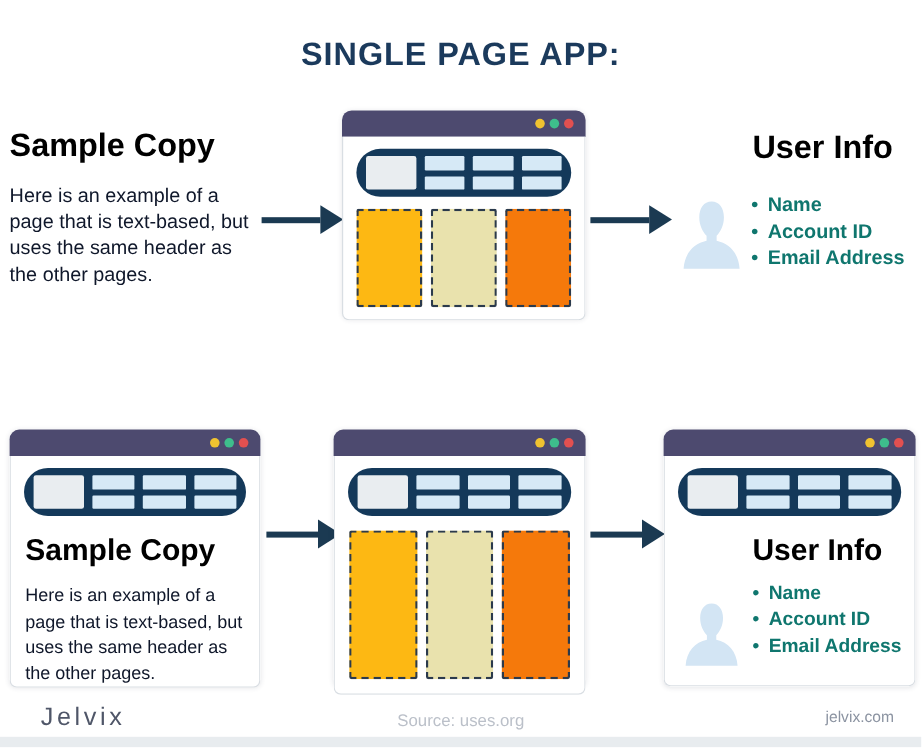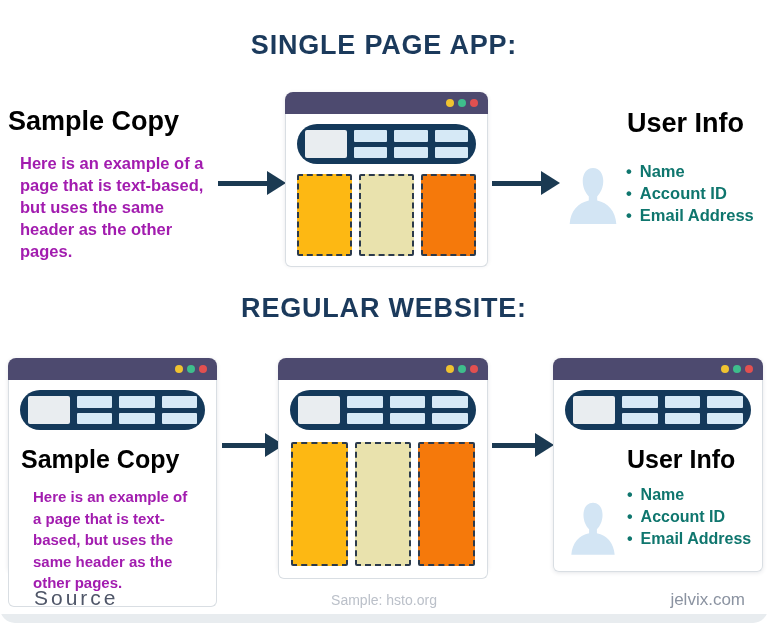--- a/index.html
+++ b/index.html
@@ -1,32 +1,31 @@
 <!DOCTYPE html>
 <html><head>
 <meta charset="utf-8">
 <style>
   html,body { margin:0; padding:0; background:#ffffff; }
   .canvas {
     position:relative; width:768px; height:623px; overflow:hidden;
     background:#ffffff;
     font-family:"Liberation Sans", sans-serif;
-    border-radius:15px;
   }
   .section-title {
     position:absolute; left:0; width:768px; text-align:center;
     font-size:27px; font-weight:700; letter-spacing:0.8px;
     color:#1B3A5C; margin:0;
   }
   #spa-title { top:30px; }
   #regular-title { top:293px; }
 
   
   .copy-heading { font-size:27px; font-weight:700; color:#000000; margin:0 0 15px 0; }
-  .copy-body { font-size:16.5px; line-height:22px; font-weight:700; color:#a21caf; margin:12px; }
+  .copy-body { font-size:16.5px; line-height:22px; font-weight:400; color:#0f172a; margin:0; }
 
   #spa-sample-copy { position:absolute; left:8px; top:106px; width:212px; }
 
   
   .arrow { position:absolute; display:flex; align-items:center; height:24px; }
   .arrow .shaft { flex:1; height:5px; background:#1B3A52; }
   .arrow .head {
     width:0; height:0;
     border-top:12px solid transparent; border-bottom:12px solid transparent;
     border-left:19px solid #1B3A52;
@@ -96,21 +95,21 @@
   
   .footer-logo {
     position:absolute; left:34px; top:586px; font-size:21px; font-weight:400;
     letter-spacing:3px; color:#4F5668;
   }
   .footer-source {
     position:absolute; left:0; width:768px; top:592px; text-align:center;
     font-size:14px; color:#BBC0C9;
   }
   .footer-site {
-    position:absolute; right:23px; top:590px; font-size:17px; color:#8B93A1;
+    position:absolute; right:23px; top:590px; font-size:13px; color:#8B93A1;
   }
   .bottom-strip { position:absolute; left:0; bottom:0; width:768px; height:9px; background:#E8ECEF; }
 </style>
 </head>
 <body>
 
 <div class="canvas">
 
   <h1 class="section-title" id="spa-title">SINGLE PAGE APP:</h1>
 
@@ -164,21 +163,20 @@
   <h2 class="copy-heading" id="spa-user-info-heading">User Info</h2>
   <svg id="spa-person-icon" width="56" height="64" viewBox="0 0 60 66">
     <path fill="#D3E5F4" d="M30 4 C37 4 41 10 41 18 C41 25 38 31 34.5 34.5 L34.5 39 C46 41.5 54 50 55 64 L5 64 C6 50 14 41.5 25.5 39 L25.5 34.5 C22 31 19 25 19 18 C19 10 23 4 30 4 Z"></path>
   </svg>
   <ul class="user-list" id="spa-user-list">
     <li>Name</li>
     <li>Account ID</li>
     <li>Email Address</li>
   </ul>
 
-  <h1 class="section-title" id="regular-title">REGULAR WEBSITE:</h1>
 
   <div class="browser" id="browser-copy">
     <div class="titlebar">
       <div class="dots">
         <span class="dot dot-yellow"></span>
         <span class="dot dot-green"></span>
         <span class="dot dot-red"></span>
       </div>
     </div>
     <div class="bbody">
@@ -275,18 +273,18 @@
         <path fill="#D3E5F4" d="M30 4 C37 4 41 10 41 18 C41 25 38 31 34.5 34.5 L34.5 39 C46 41.5 54 50 55 64 L5 64 C6 50 14 41.5 25.5 39 L25.5 34.5 C22 31 19 25 19 18 C19 10 23 4 30 4 Z"></path>
       </svg>
       <ul class="user-list">
         <li>Name</li>
         <li>Account ID</li>
         <li>Email Address</li>
       </ul>
     </div>
   </div>
 
-  <div class="footer-logo">Source</div>
-  <div class="footer-source">Sample: hsto.org</div>
+  <div class="footer-logo">Jelvix</div>
+  <div class="footer-source">Source: uses.org</div>
   <div class="footer-site">jelvix.com</div>
   <div class="bottom-strip"></div>
 
 </div>
 
 </body></html>

